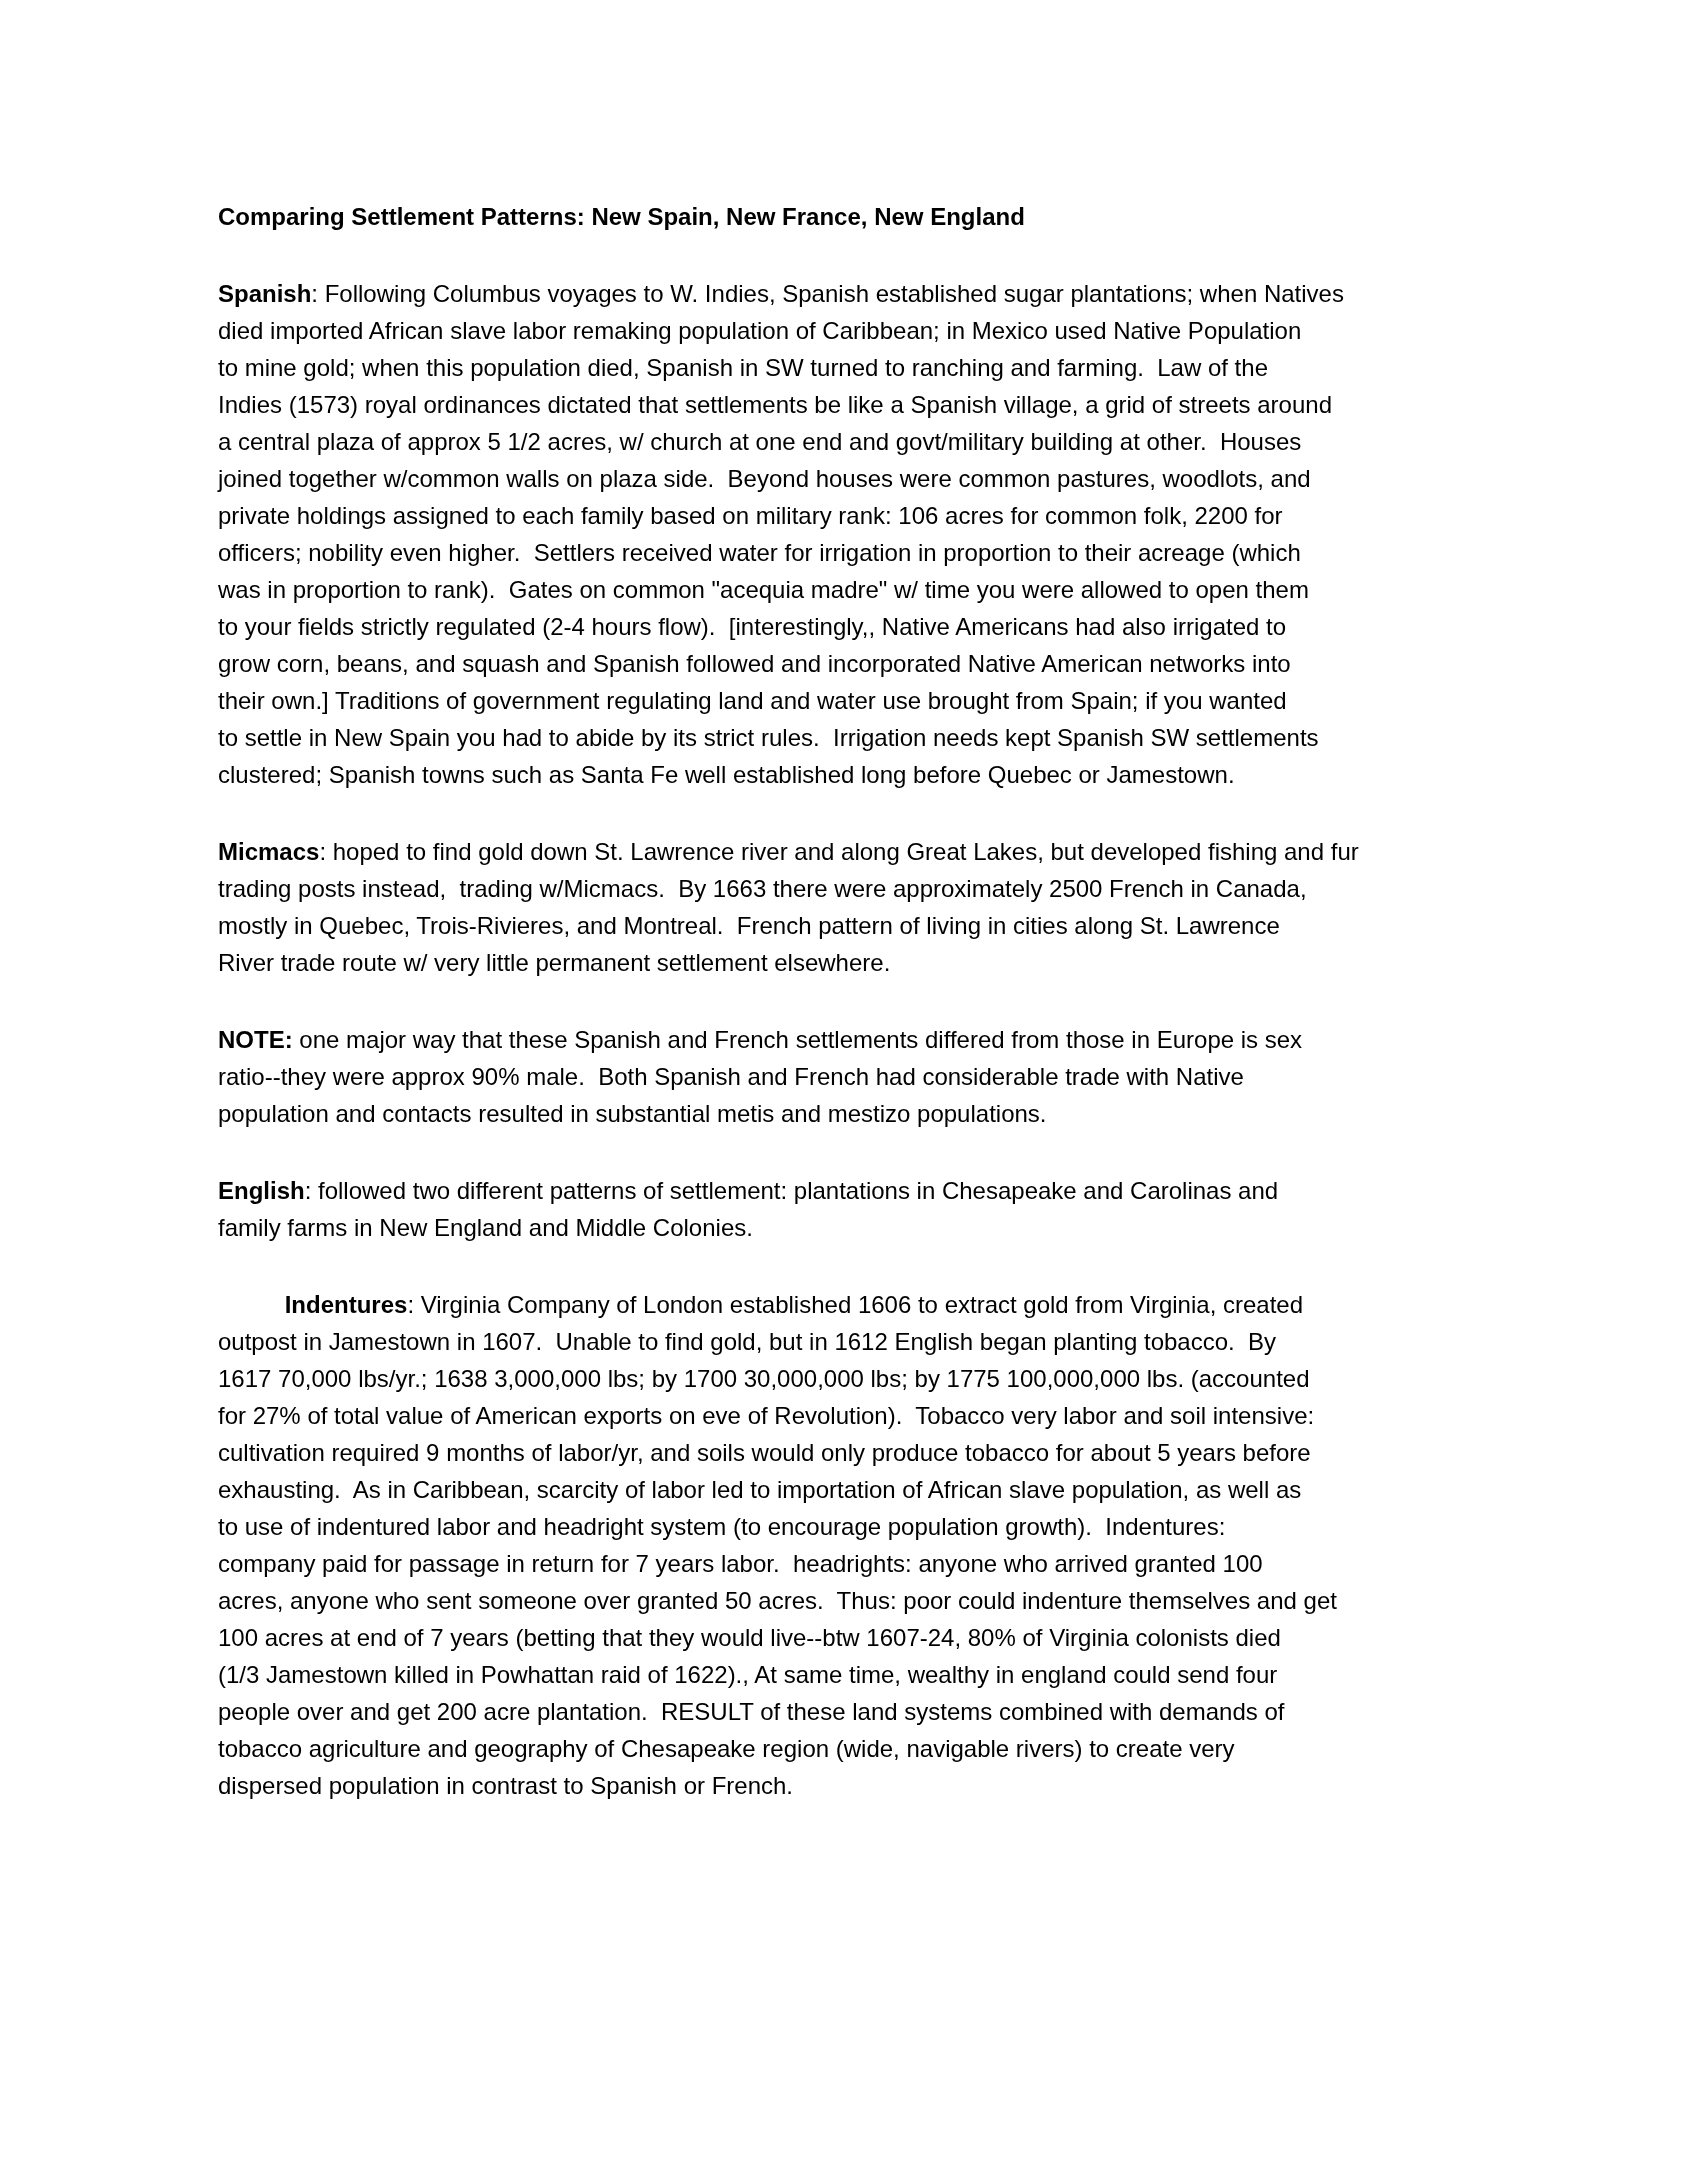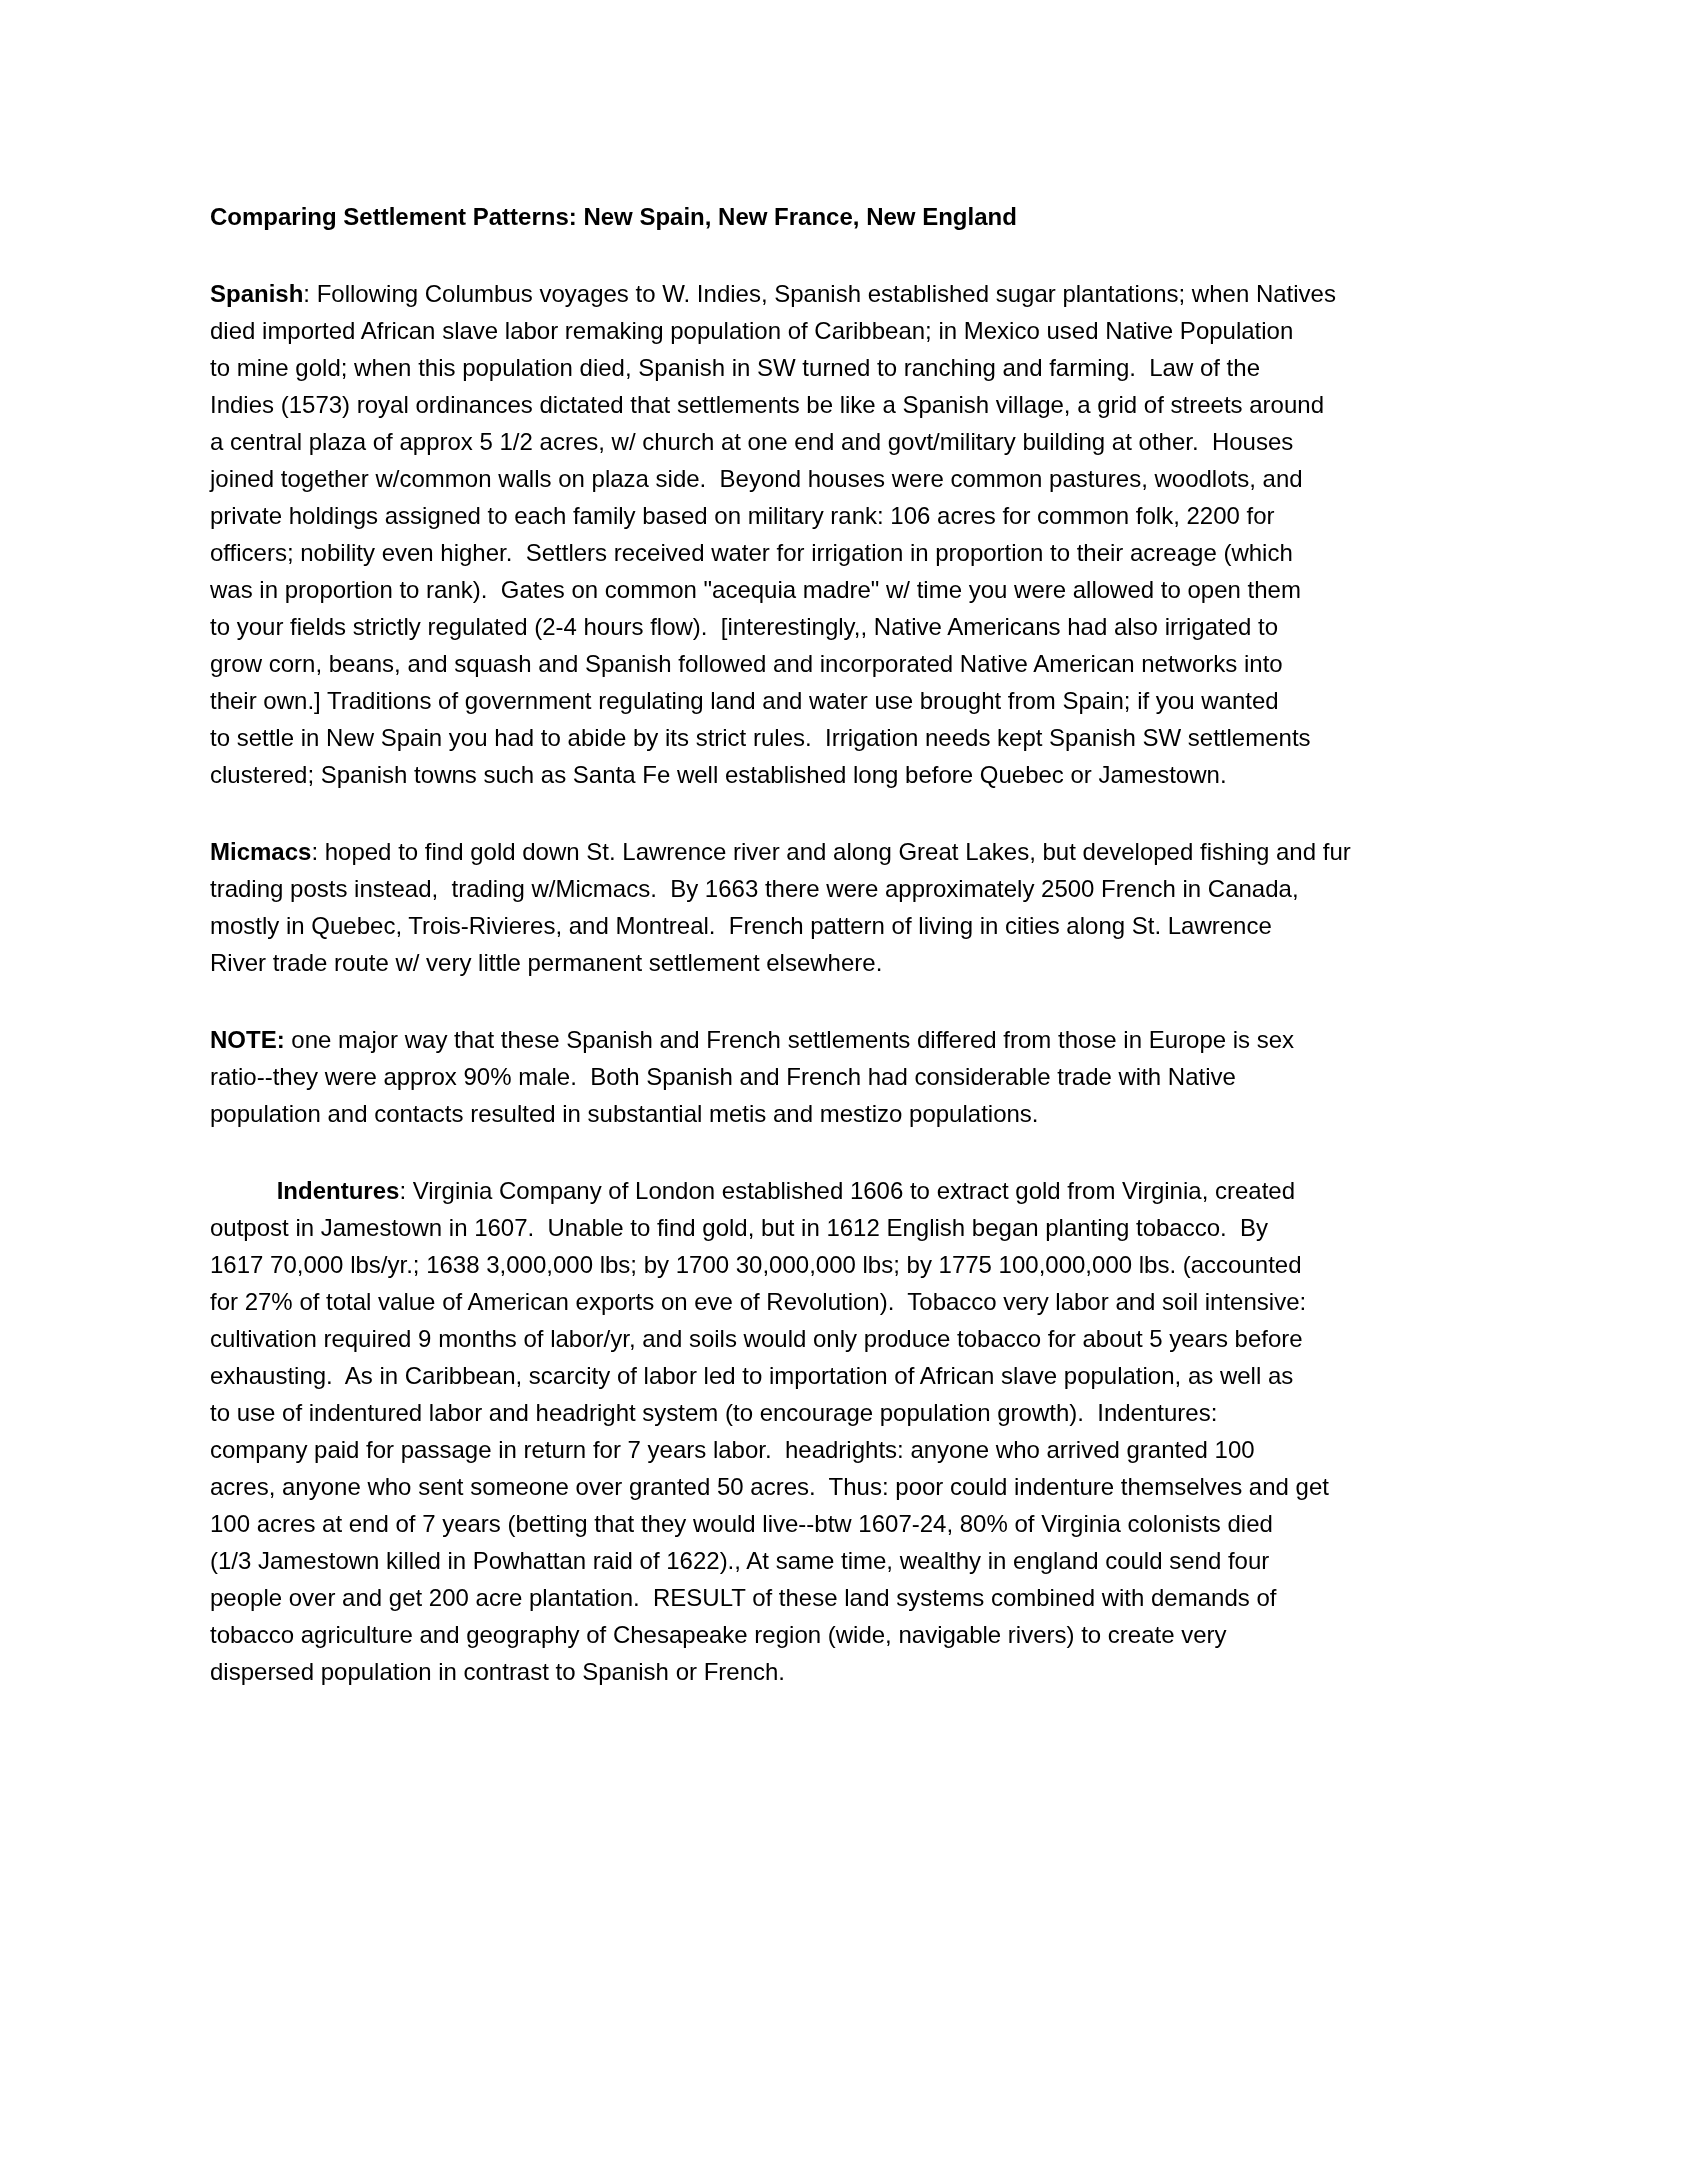--- a/index.html
+++ b/index.html
@@ -15,21 +15,21 @@
     color: #000000;
   }
   .page {
     box-sizing: border-box;
     width: 1687px;
     height: 2183px;
     padding: 198px 189px 0 202px;
     background: #ffffff;
   }
   .para {
-    margin: 0 0 40px 8px;
+    margin: 0 0 40px 16px;
     font-size: 24px;
     line-height: 37px;
     white-space: pre-wrap;
     max-width: 1318px;
   }
   .title {
     font-weight: bold;
   }
   .lead {
     font-weight: bold;
@@ -60,20 +60,22 @@
 
   <p class="para"><strong class="lead">Micmacs</strong><span>: hoped to find gold down St. Lawrence river and along Great Lakes, but developed fishing and fur
 trading posts instead,  trading w/Micmacs.  By 1663 there were approximately 2500 French in Canada,
 mostly in Quebec, Trois-Rivieres, and Montreal.  French pattern of living in cities along St. Lawrence
 River trade route w/ very little permanent settlement elsewhere.</span></p>
 
   <p class="para"><strong class="lead">NOTE:</strong><span> one major way that these Spanish and French settlements differed from those in Europe is sex
 ratio--they were approx 90% male.  Both Spanish and French had considerable trade with Native
 population and contacts resulted in substantial metis and mestizo populations.</span></p>
 
+  <p class="para"><strong class="lead">English</strong><span>: followed two different patterns of settlement: plantations in Chesapeake and Carolinas and
+family farms in New England and Middle Colonies.</span></p>
 
   <p class="para"><strong class="lead">          Indentures</strong><span>: Virginia Company of London established 1606 to extract gold from Virginia, created
 outpost in Jamestown in 1607.  Unable to find gold, but in 1612 English began planting tobacco.  By
 1617 70,000 lbs/yr.; 1638 3,000,000 lbs; by 1700 30,000,000 lbs; by 1775 100,000,000 lbs. (accounted
 for 27% of total value of American exports on eve of Revolution).  Tobacco very labor and soil intensive:
 cultivation required 9 months of labor/yr, and soils would only produce tobacco for about 5 years before
 exhausting.  As in Caribbean, scarcity of labor led to importation of African slave population, as well as
 to use of indentured labor and headright system (to encourage population growth).  Indentures:
 company paid for passage in return for 7 years labor.  headrights: anyone who arrived granted 100
 acres, anyone who sent someone over granted 50 acres.  Thus: poor could indenture themselves and get

